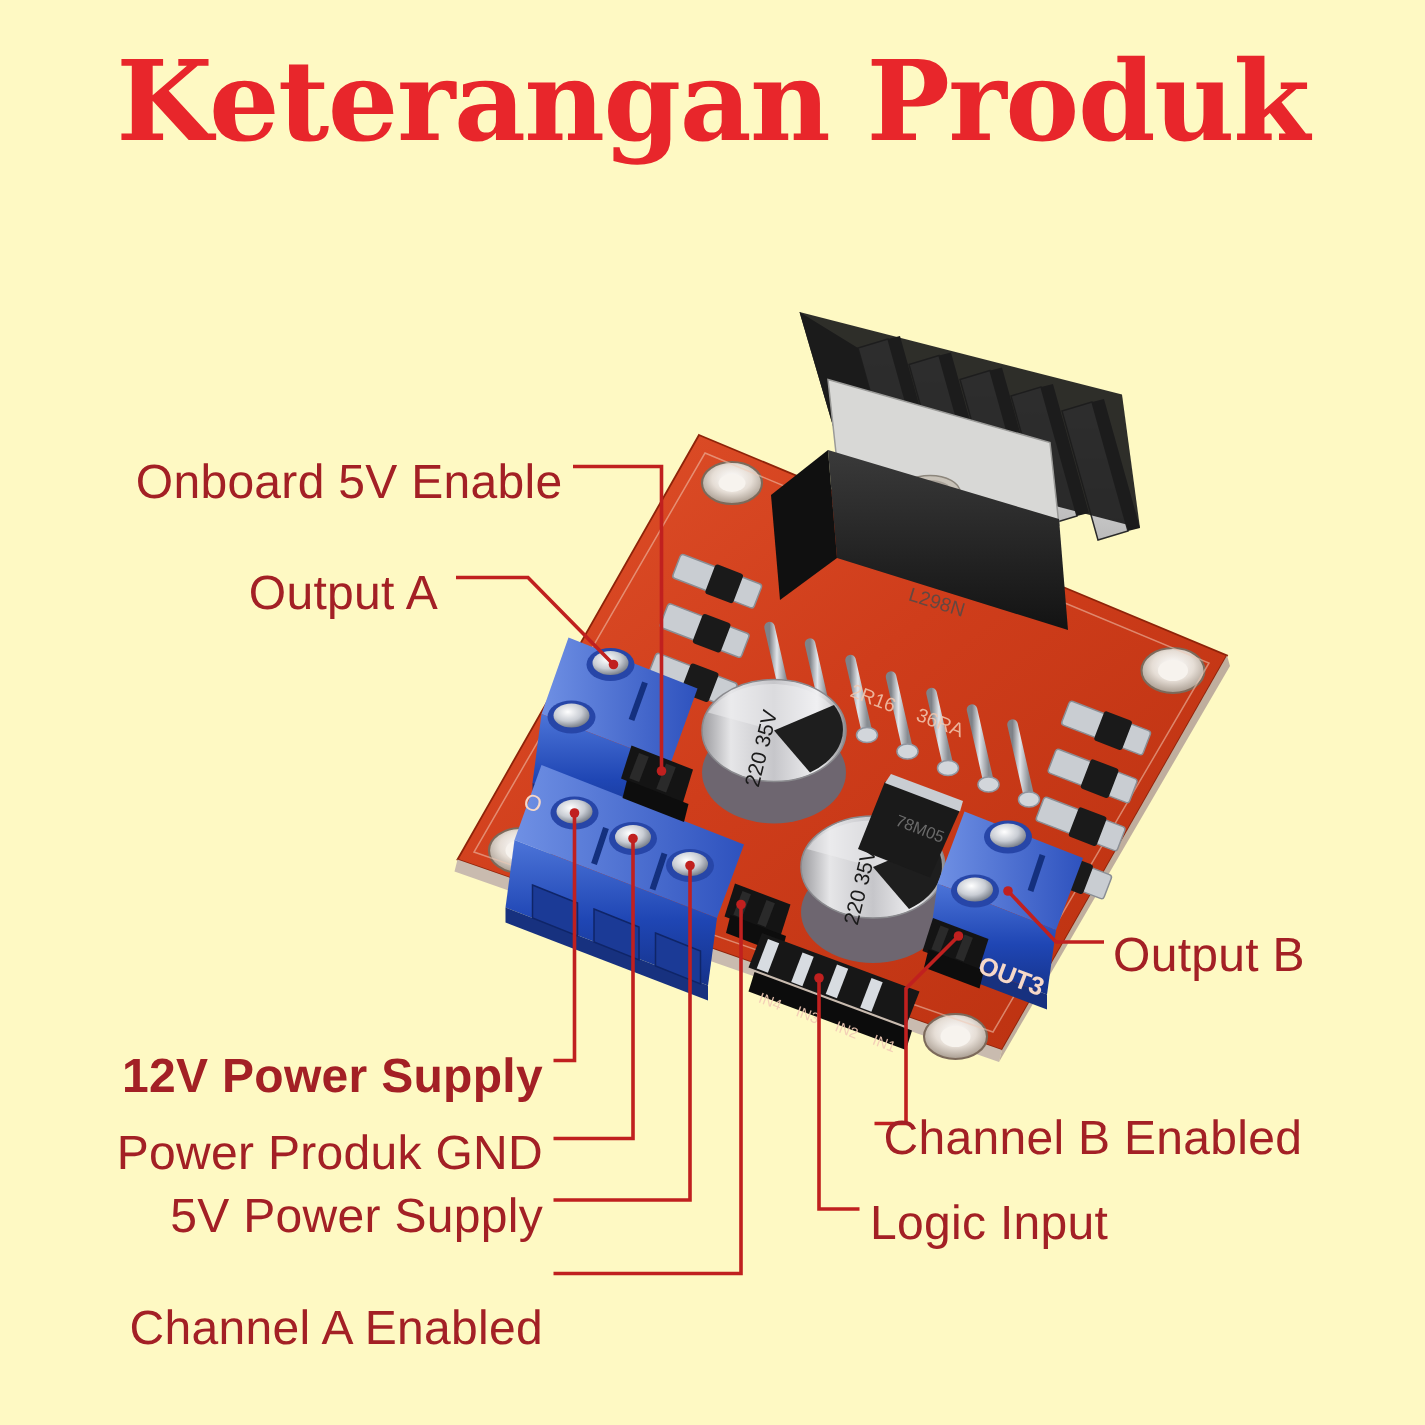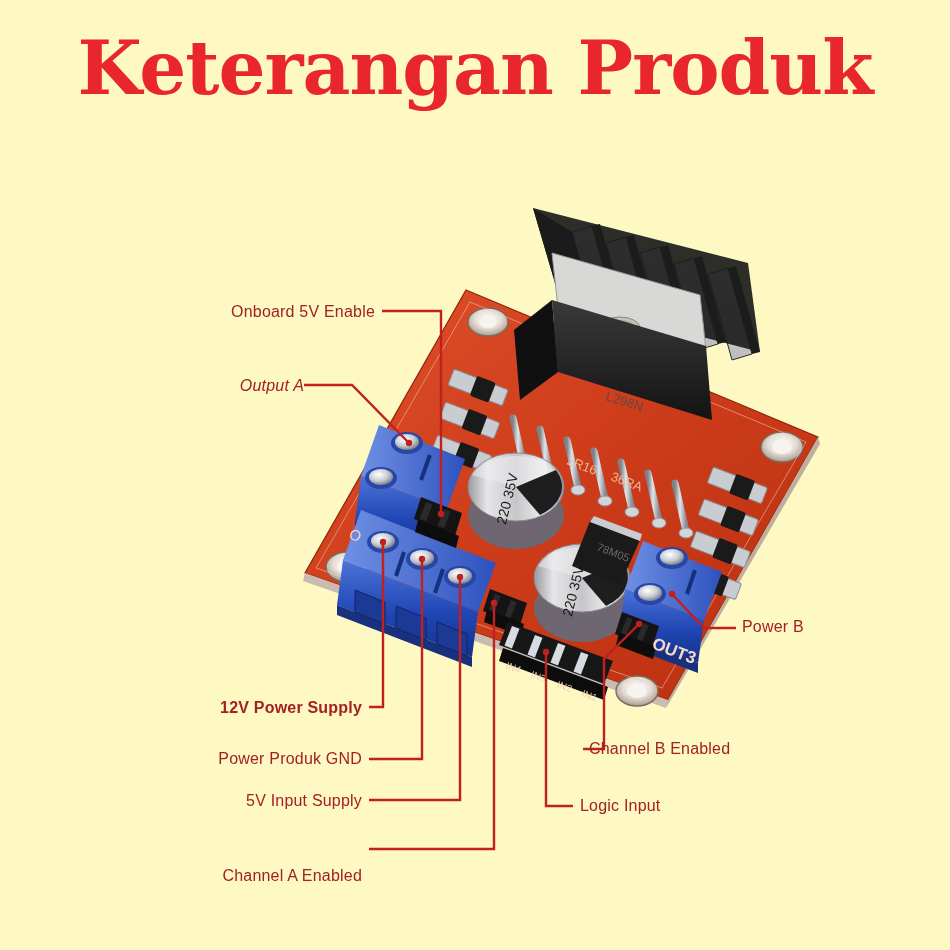--- a/index.html
+++ b/index.html
@@ -17,21 +17,21 @@
     line-height:80px;
     letter-spacing:-1px;
     color:#E8262B;
     white-space:nowrap;
   }
 
   
   .callout{
     position:absolute;
     font-family:"Liberation Sans", sans-serif;
-    font-size:16px;
+    font-size:32px;
     color:#A32025;
     white-space:nowrap;
     letter-spacing:.2px;
   }
   .callout.right{transform:translateX(-100%);}
 
   
   #lines, #board{position:absolute;left:0;top:0;width:950px;height:950px;}
   #lines{pointer-events:none;}
 </style>
@@ -338,23 +338,23 @@
         <circle cx="546" cy="652" r="3.2" fill="#C0201F"></circle>
         <circle cx="383" cy="542" r="3.2" fill="#C0201F"></circle>
         <circle cx="422" cy="559" r="3.2" fill="#C0201F"></circle>
         <circle cx="460" cy="577" r="3.2" fill="#C0201F"></circle>
         <circle cx="494" cy="603" r="3.2" fill="#C0201F"></circle>
       </g>
   </svg>
 
   <div id="callout-labels">
       <div class="callout right" style="left: 375px; top: 303px; color: rgb(163, 32, 37);">Onboard 5V Enable</div>
-      <div class="callout right" style="left: 304px; top: 377px; color: rgb(163, 32, 37); font-style: italic;">Output A</div>
-      <div class="callout" style="left: 742px; top: 618px; color: rgb(163, 32, 37);">Power B</div>
+      <div class="callout right" style="left: 292px; top: 377px; color: rgb(163, 32, 37);">Output A</div>
+      <div class="callout" style="left: 742px; top: 618px; color: rgb(163, 32, 37);">Output B</div>
       <div class="callout" style="left: 589px; top: 740px; color: rgb(163, 32, 37);">Channel B Enabled</div>
       <div class="callout" style="left: 580px; top: 797px; color: rgb(163, 32, 37);">Logic Input</div>
       <div class="callout right" style="left: 362px; top: 699px; color: rgb(163, 32, 37); font-weight: bold;">12V Power Supply</div>
       <div class="callout right" style="left: 362px; top: 750px; color: rgb(163, 32, 37);">Power Produk GND</div>
-      <div class="callout right" style="left: 362px; top: 792px; color: rgb(163, 32, 37);">5V Input Supply</div>
+      <div class="callout right" style="left: 362px; top: 792px; color: rgb(163, 32, 37);">5V Power Supply</div>
       <div class="callout right" style="left: 362px; top: 867px; color: rgb(163, 32, 37);">Channel A Enabled</div>
     </div>
 
 </div>
 
 </body></html>

